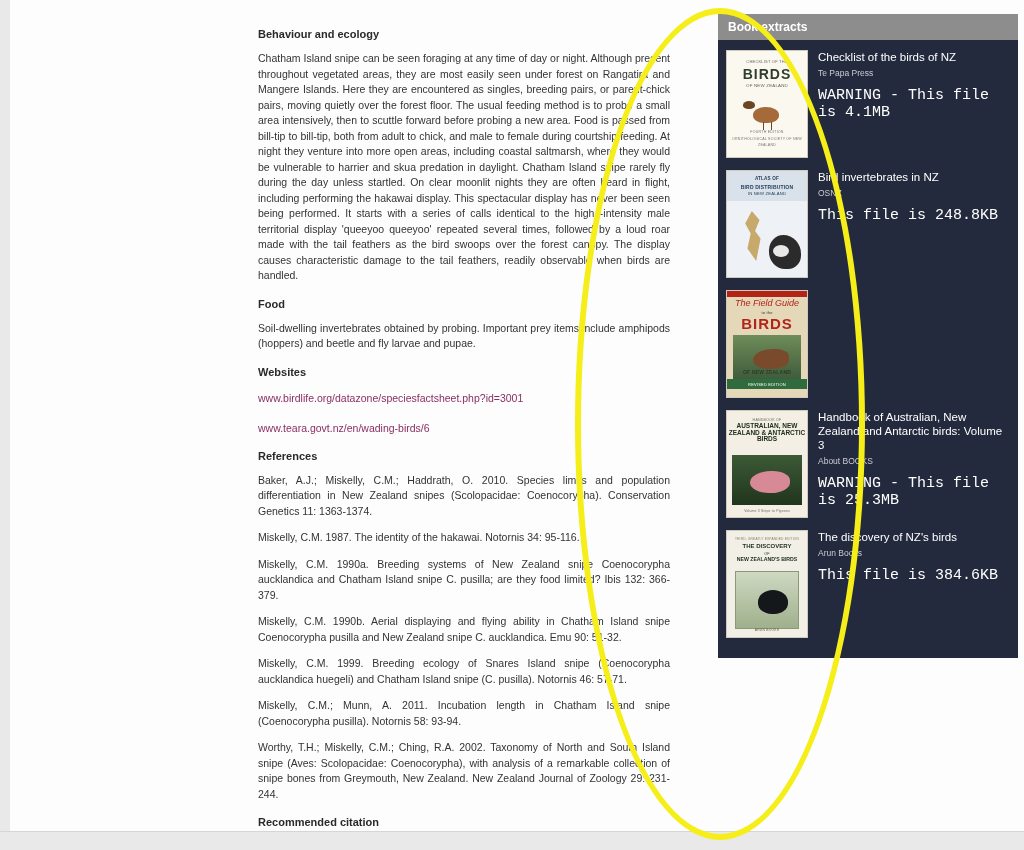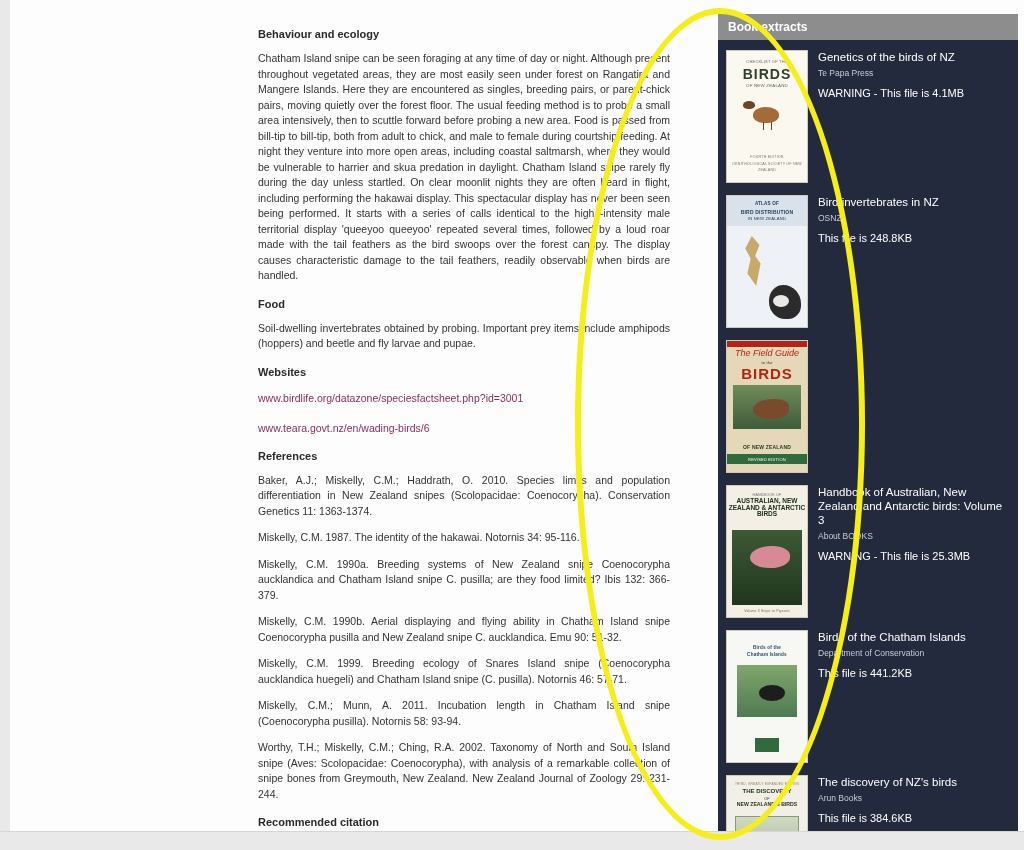--- a/index.html
+++ b/index.html
@@ -101,21 +101,21 @@
   }
   .book-list {
     padding: 8px 0 10px 0;
   }
   .book-item {
     display: flex;
     padding: 2px 8px 10px 8px;
   }
   .book-cover {
     width: 82px;
-    height: 133px;
+    height: 108px;
     flex: 0 0 82px;
     background: #f2efe6;
     border: 1px solid #cfcabb;
     box-sizing: border-box;
     position: relative;
     overflow: hidden;
   }
   .book-meta {
     padding-left: 10px;
     color: #ffffff;
@@ -125,22 +125,23 @@
     line-height: 14px;
     margin-bottom: 4px;
     color: #ffffff;
   }
   .book-pub {
     font-size: 8.5px;
     color: #c9ccd6;
     margin-bottom: 9px;
   }
   .book-size {
-    font-size: 11px;
+    font-size: 15px;
     color: #ffffff;
+    font-family: Liberation Mono, monospace;
   }
 
   
   .cv-label {
     position: absolute;
     left: 0; right: 0;
     text-align: center;
     font-size: 4.4px;
     letter-spacing: .2px;
     color: #35414f;
@@ -325,21 +326,21 @@
           <div class="art">
             <div class="cv-bird b1"></div>
             <div class="cv-bird b2"></div>
             <div class="leg" style="left:22px; top:27px;"></div>
             <div class="leg" style="left:30px; top:27px;"></div>
           </div>
           <div class="cv-label t4">FOURTH EDITION</div>
           <div class="cv-label t5">ORNITHOLOGICAL SOCIETY OF NEW ZEALAND</div>
         </div>
         <div class="book-meta">
-          <div class="book-title">Genetics of the birds of NZ</div>
+          <div class="book-title">Checklist of the birds of NZ</div>
           <div class="book-pub">Te Papa Press</div>
           <div class="book-size">WARNING - This file is 4.1MB</div>
         </div>
       </div>
 
       <div class="book-item">
         <div class="book-cover c2">
           <div class="cv-band topband"></div>
           <div class="cv-label t1">ATLAS OF</div>
           <div class="cv-label t2">BIRD DISTRIBUTION</div>
@@ -378,35 +379,20 @@
           </div>
           <div class="cv-label t3">Volume 3 Snipe to Pigeons</div>
         </div>
         <div class="book-meta">
           <div class="book-title">Handbook of Australian, New Zealand and Antarctic birds: Volume 3</div>
           <div class="book-pub">About BOOKS</div>
           <div class="book-size">WARNING - This file is 25.3MB</div>
         </div>
       </div>
 
-      <div class="book-item">
-        <div class="book-cover c5">
-          <div class="cv-label t1">Birds of the</div>
-          <div class="cv-label t2">Chatham Islands</div>
-          <div class="photo">
-            <div class="bbird"></div>
-          </div>
-          <div class="logo"></div>
-        </div>
-        <div class="book-meta">
-          <div class="book-title">Birds of the Chatham Islands</div>
-          <div class="book-pub">Department of Conservation</div>
-          <div class="book-size">This file is 441.2KB</div>
-        </div>
-      </div>
 
       <div class="book-item">
         <div class="book-cover c6">
           <div class="cv-label t0">THIRD, GREATLY EXPANDED EDITION</div>
           <div class="cv-big t1">THE DISCOVERY</div>
           <div class="cv-label t2">OF</div>
           <div class="cv-big t3">NEW ZEALAND'S BIRDS</div>
           <div class="photo">
             <div class="tui"></div>
           </div>

